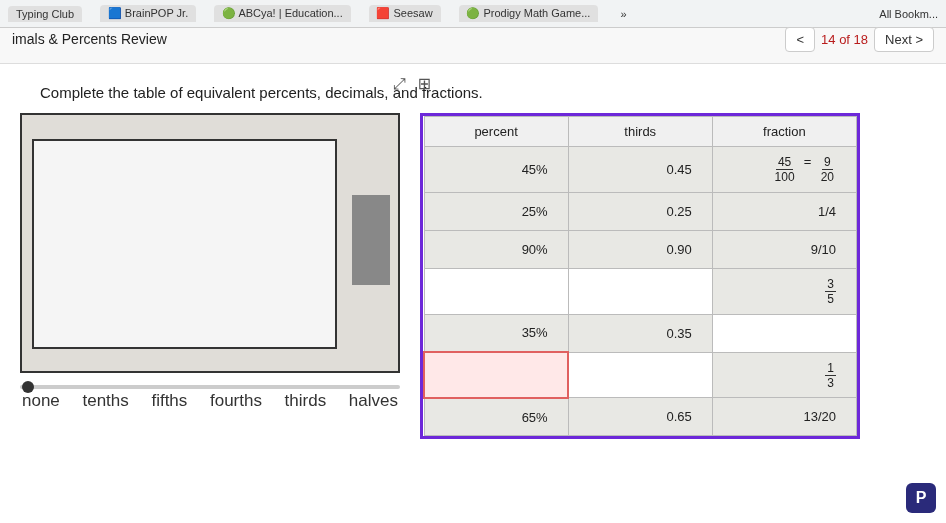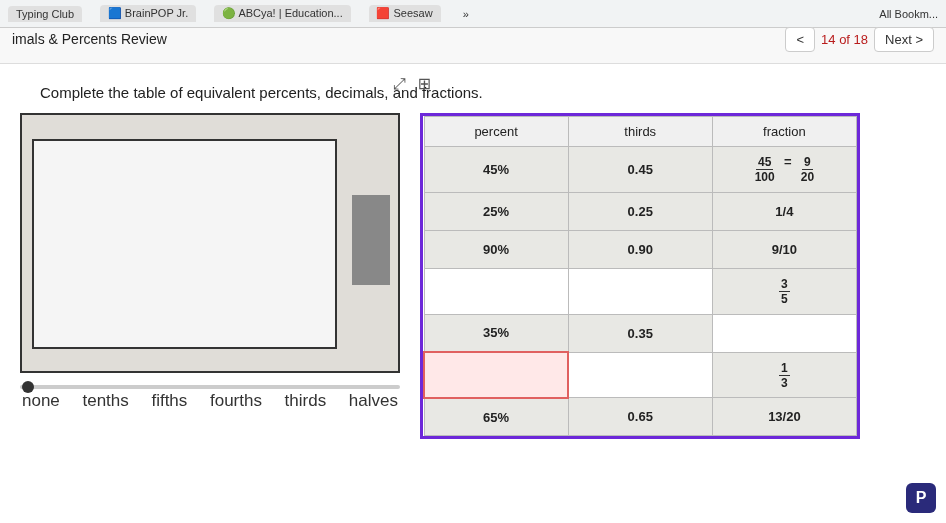--- a/index.html
+++ b/index.html
@@ -186,26 +186,25 @@
       background: #f0f0f0;
       border: 1px solid #bbb;
       padding: 7px 20px;
       text-align: center;
       font-weight: normal;
       color: #222;
     }
     .table-container td {
       border: 1px solid #bbb;
       padding: 7px 20px;
-      text-align: center;
+      text-align: right;
       color: #222;
       background: #e8e8e4;
       min-width: 130px;
       height: 38px;
-      font-weight: bold;
     }
     .table-container td.editable {
       background: #fff;
     }
     .table-container td.editable-pink {
       background: #ffe8e8;
       border: 2px solid #e06060;
     }
     .frac {
       display: inline-flex;
@@ -235,20 +234,21 @@
     }
   </style>
 </head>
 <body>
 
 <div class="browser-bar">
   <span style="background:#e0e0e0;border-radius:4px 4px 0 0;padding:2px 8px;font-size:11px;">Typing Club</span>
   <span style="background:#e0e0e0;border-radius:4px 4px 0 0;padding:2px 8px;font-size:11px;">🟦 BrainPOP Jr.</span>
   <span style="background:#e0e0e0;border-radius:4px 4px 0 0;padding:2px 8px;font-size:11px;">🟢 ABCya! | Education...</span>
   <span style="background:#e0e0e0;border-radius:4px 4px 0 0;padding:2px 8px;font-size:11px;">🟥 Seesaw</span>
+  <span style="background:#e0e0e0;border-radius:4px 4px 0 0;padding:2px 8px;font-size:11px;">🟢 Prodigy Math Game...</span>
   <span style="margin-left:4px;">»</span>
   <span style="flex:1"></span>
   <span style="font-size:11px;">All Bookm...</span>
 </div>
 
 <div class="title-bar">
   <span class="title-text">imals &amp; Percents Review</span>
   <div class="nav-controls">
     <button class="nav-btn">&lt;</button>
     <span class="page-indicator">14 of 18</span>

